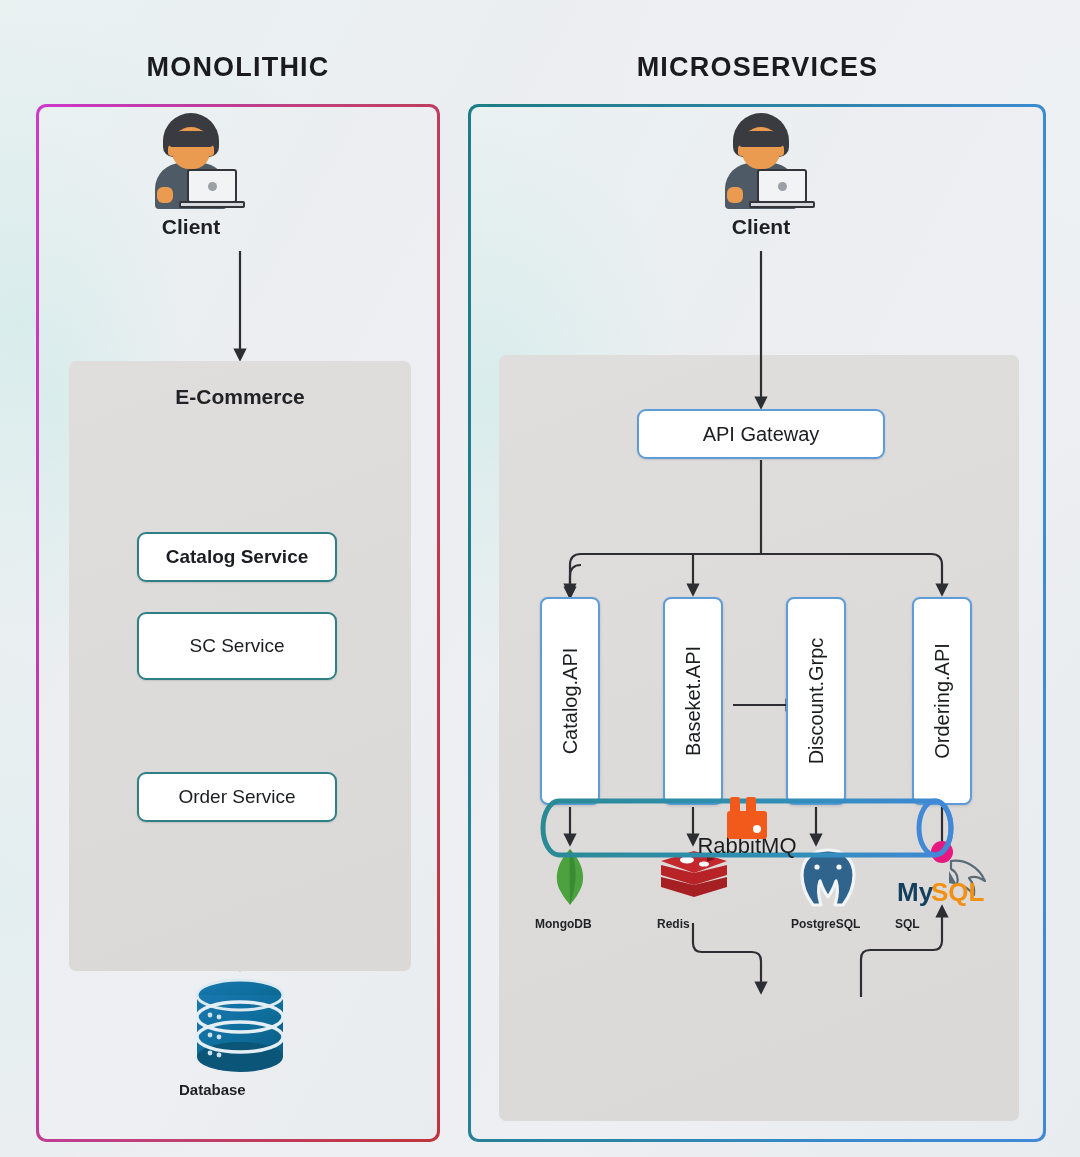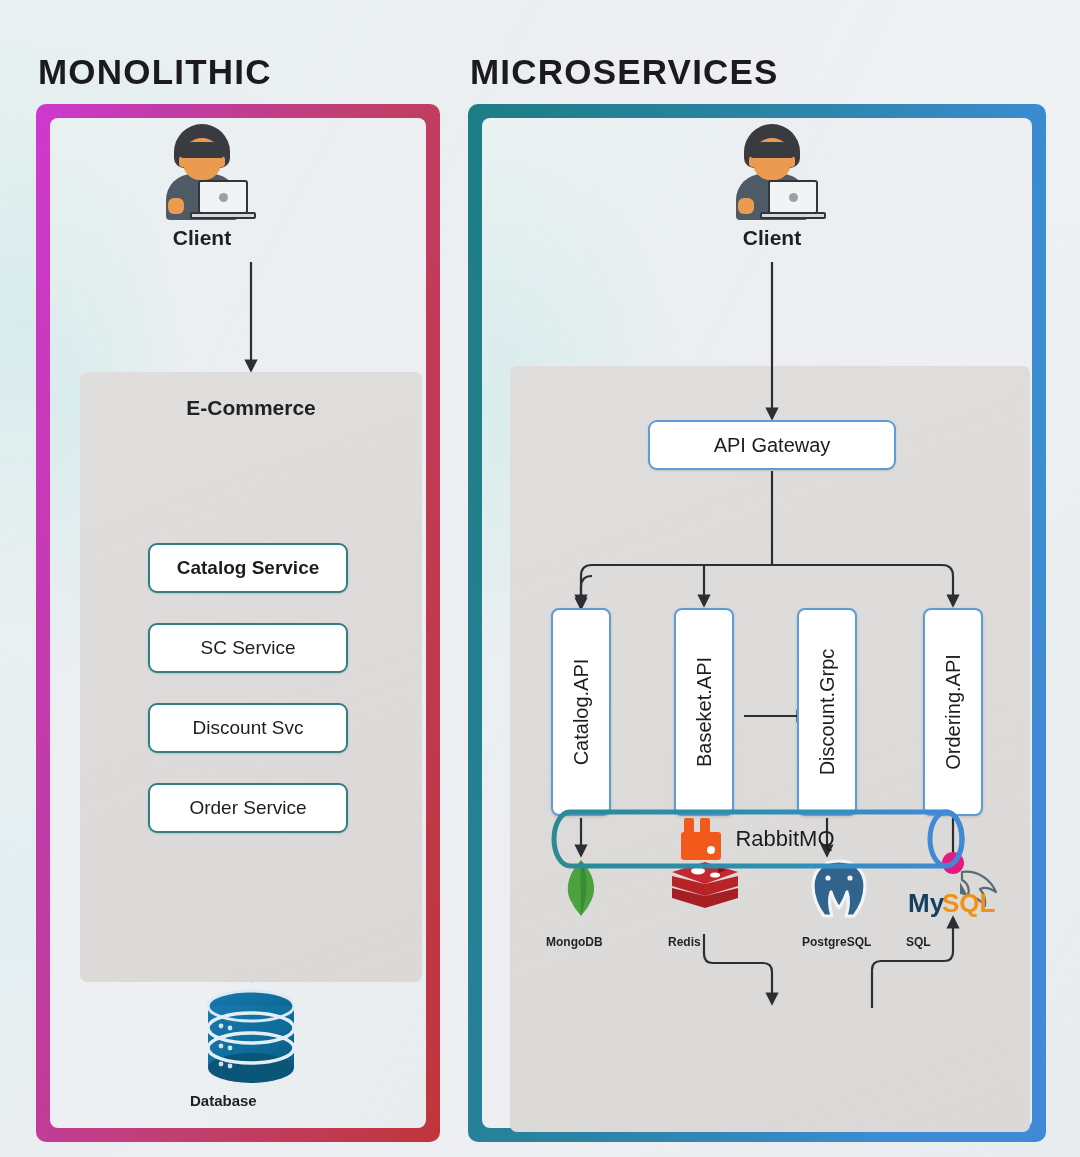--- a/index.html
+++ b/index.html
@@ -13,33 +13,34 @@
     background:
       radial-gradient(ellipse 60% 45% at 2% 28%, #d9ecec 0%, rgba(217,236,236,0) 60%),
       radial-gradient(ellipse 50% 40% at 0% 78%, #e3eef0 0%, rgba(227,238,240,0) 62%),
       radial-gradient(ellipse 70% 60% at 100% 10%, #eef1f4 0%, rgba(238,241,244,0) 70%),
       linear-gradient(118deg, #e9f1f1 0%, #eceef1 38%, #edeff2 66%, #e8ecef 100%);
   }
 
   
   .col-title {
     position: absolute;
-    font-size: 35px;
+    text-align: center;
+    font-size: 27px;
     font-weight: bold;
     letter-spacing: 1.2px;
     color: #1b1b1f;
   }
   #title-mono  { left: 38px;  top: 52px;  width: 400px; }
   #title-micro { left: 470px; top: 52px;  width: 575px; }
 
   
   .panel {
     position: absolute;
     border-radius: 10px;
-    padding: 14px;
+    padding: 3px;
   }
   .panel > .panel-inner {
     width: 100%; height: 100%;
     border-radius: 8px;
     background:
       radial-gradient(ellipse 60% 45% at 2% 28%, #d9ecec 0%, rgba(217,236,236,0) 60%),
       linear-gradient(118deg, #e9f1f1 0%, #eceef1 38%, #edeff2 66%, #e8ecef 100%);
     position: relative;
   }
   #panel-mono {
@@ -132,29 +133,29 @@
     border-radius:8px; box-shadow: 0 1px 3px rgba(0,0,0,.14);
   }
   .vsvc-box > span {
     position:absolute; left:50%; top:50%;
     transform: translate(-50%,-50%) rotate(-90deg);
     white-space: nowrap; font-size:20px; color:#1b1d21;
   }
 
   
   .db-item { position:absolute; text-align:left; }
-  .db-label { font-size:12px; color:#1f2125; margin-top:11px; font-weight:600; }
+  .db-label { font-size:12px; color:#1f2125; margin-top:4px; font-weight:600; }
 
   
   #rabbit-bar {
     position:absolute; left:60px; top:690px; width:432px; height:62px;
   }
   #rabbit-inner {
     position:absolute; inset:0; display:flex; align-items:center;
-    justify-content:center; gap:14px;
+    justify-content:center; gap:14px;flex-direction:column;
   }
   .rabbit-logo { position:relative; width:40px; height:42px; }
   .rabbit-logo .rb-head {
     position:absolute; left:0; top:14px; width:40px; height:28px;
     background:#f25a1c; border-radius:3px;
   }
   .rabbit-logo .rb-ear-l, .rabbit-logo .rb-ear-r {
     position:absolute; top:0; width:10px; height:18px; background:#f25a1c; border-radius:2px;
   }
   .rabbit-logo .rb-ear-l { left:3px; } .rabbit-logo .rb-ear-r { left:19px; }
@@ -198,25 +199,22 @@
       <path d="M 201 144 L 201 252" stroke="#2c2e33" stroke-width="2.2" fill="none" marker-end="url(#ah-dark)"></path>
       <path d="M 201 700 L 201 862" stroke="#2c2e33" stroke-width="2.2" fill="none" marker-end="url(#ah-dark)"></path>
     </svg>
 
     <div class="gray-box" id="gray-mono">
       <div class="ecom-title">E-Commerce</div>
 
       <div class="svc-box" style="left:68px; top:171px; width:200px; height:50px;font-weight:bold;">
         <span>Catalog Service</span>
       </div>
-      <div class="svc-box" style="left:68px; top:251px; width:200px; height:50px;justify-content:center;">
+      <div class="svc-box" style="left:68px; top:251px; width:200px; height:68px;justify-content:center;">
         <span>SC Service</span>
-      </div>
-      <div class="svc-box" style="left:68px; top:331px; width:200px; height:50px;">
-        <span>Discount Svc</span>
       </div>
       <div class="svc-box" style="left:68px; top:411px; width:200px; height:50px;">
         <span>Order Service</span>
       </div>
     </div>
 
     <div class="db-item" style="left:140px; top:866px; width:122px;">
       <svg width="122" height="104" viewBox="0 0 122 104">
         <defs>
           <linearGradient id="dbg" x1="0" y1="0" x2="1" y2="1">

